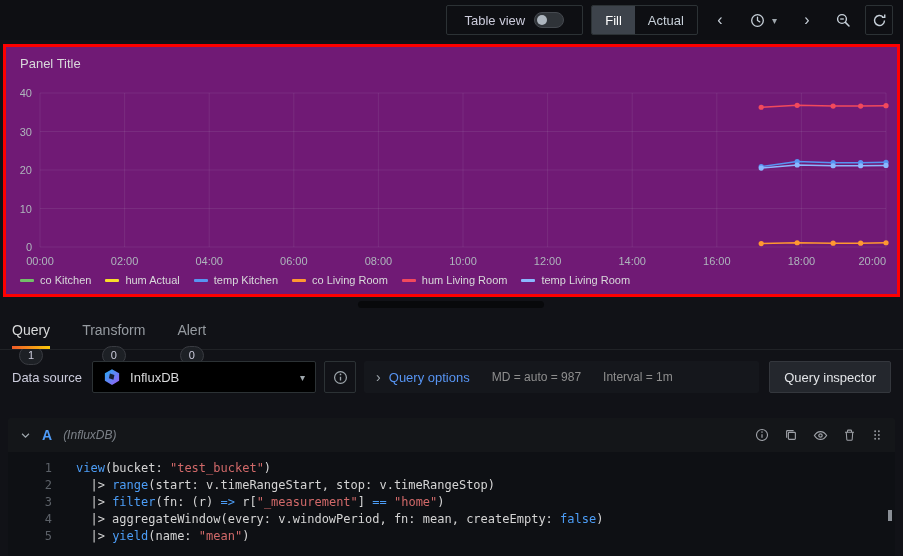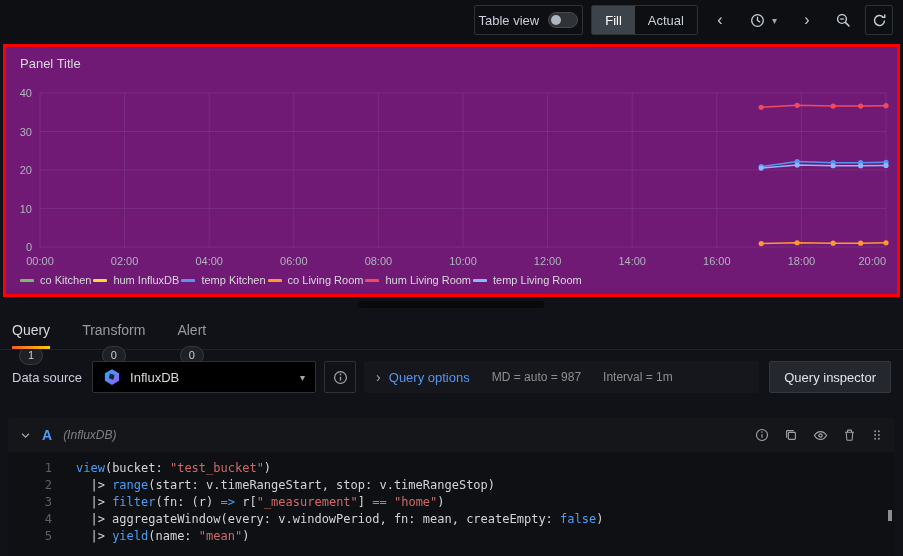--- a/index.html
+++ b/index.html
@@ -1,37 +1,37 @@
 <!DOCTYPE html>
 <html><head>
 <meta charset="utf-8">
 <style>
   * { margin:0; padding:0; box-sizing:border-box; }
   html,body { width:903px; height:556px; background:#111217; font-family:"Liberation Sans",sans-serif; color:#ccccdc; overflow:hidden; }
   body { position:relative; }
 
   
   .topbar { position:absolute; top:0; left:0; right:0; height:40px; display:flex; align-items:center; justify-content:flex-end; gap:8px; padding:0 10px; background:#0e0f13; }
-  .ctrl { display:flex; align-items:center; gap:9px; height:30px; padding:0 4px; border-radius:2px; font-size:13px; color:#ccccdc; cursor:pointer; }
+  .ctrl { display:flex; align-items:center; gap:9px; height:30px; padding:0 18px; border-radius:2px; font-size:13px; color:#ccccdc; cursor:pointer; }
   .bordered { border:1px solid #2c3235; }
   .toggle { width:30px; height:16px; border-radius:9px; background:#2f3338; border:1px solid #45494f; position:relative; flex:none; }
   .toggle::after { content:""; position:absolute; left:2px; top:2px; width:10px; height:10px; border-radius:50%; background:#aeb6bf; }
   .seg { display:flex; height:30px; border:1px solid #2c3235; border-radius:2px; overflow:hidden; font-size:13px; cursor:pointer; }
   .seg .on  { background:#3d434b; color:#ffffff; display:flex; align-items:center; padding:0 13px; }
   .seg .off { color:#c7d0d9; display:flex; align-items:center; padding:0 13px; }
   .tb-btn { display:flex; align-items:center; gap:7px; height:30px; padding:0 8px; border-radius:2px; color:#c7d0d9; font-size:13px; cursor:pointer; }
   .tb-btn.sq { width:28px; padding:0; justify-content:center; font-size:16px; }
   .time-text { color:#e3e5e8; white-space:nowrap; }
   .caret { font-size:10px; color:#9fa7ad; }
 
   
   .annotated-panel { position:absolute; left:3px; top:44px; width:897px; height:253px; border:3px solid #ff0000; background:#701a75; overflow:hidden; }
   .panel-title { padding:9px 14px 0; font-size:13px; font-weight:500; color:#d8d9da; }
   .chart-svg { display:block; margin:12px 0 0 4px; }
-  .legend { display:flex; gap:2px; padding:1px 0 0 14px; font-size:11px; color:#d8d9da; align-items:center; flex-wrap:nowrap; }
+  .legend { display:flex; gap:14px; padding:1px 0 0 14px; font-size:11px; color:#d8d9da; align-items:center; flex-wrap:nowrap; }
   .legend-item { display:inline-flex; align-items:center; cursor:pointer; white-space:nowrap; }
   .legend-swatch { width:14px; height:3px; border-radius:1px; display:inline-block; margin-right:6px; }
 
   
   .resize-handle { position:absolute; left:358px; top:301px; width:186px; height:7px; background:#08090b; border-radius:4px; cursor:row-resize; }
 
   
   .tabs { position:absolute; top:314px; left:0; right:0; height:36px; display:flex; align-items:stretch; padding:0 12px; gap:32px; border-bottom:1px solid #202226; }
   .tab { display:flex; align-items:center; gap:8px; font-size:14px; color:#969ba1; position:relative; cursor:pointer;flex-direction:column; }
   .tab.active { color:#d8d9da; }
@@ -174,21 +174,21 @@
       <circle cx="850.62" cy="82.76499999999999" r="2.6" fill="#8ab8ff"></circle>
       <circle cx="876" cy="82.38" r="2.6" fill="#8ab8ff"></circle>
     </svg>
   <div class="legend">
       <span class="legend-item">
         <span class="legend-swatch" style="background: rgb(115, 191, 105);"></span>
         <span>co Kitchen</span>
       </span>
       <span class="legend-item">
         <span class="legend-swatch" style="background: rgb(250, 222, 42);"></span>
-        <span>hum InfluxDB</span>
+        <span>hum Actual</span>
       </span>
       <span class="legend-item">
         <span class="legend-swatch" style="background: rgb(87, 148, 242);"></span>
         <span>temp Kitchen</span>
       </span>
       <span class="legend-item">
         <span class="legend-swatch" style="background: rgb(255, 152, 48);"></span>
         <span>co Living Room</span>
       </span>
       <span class="legend-item">

